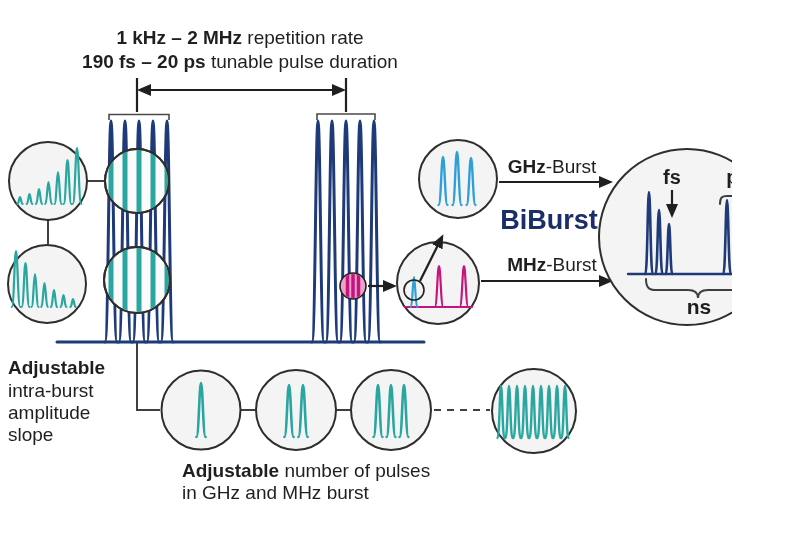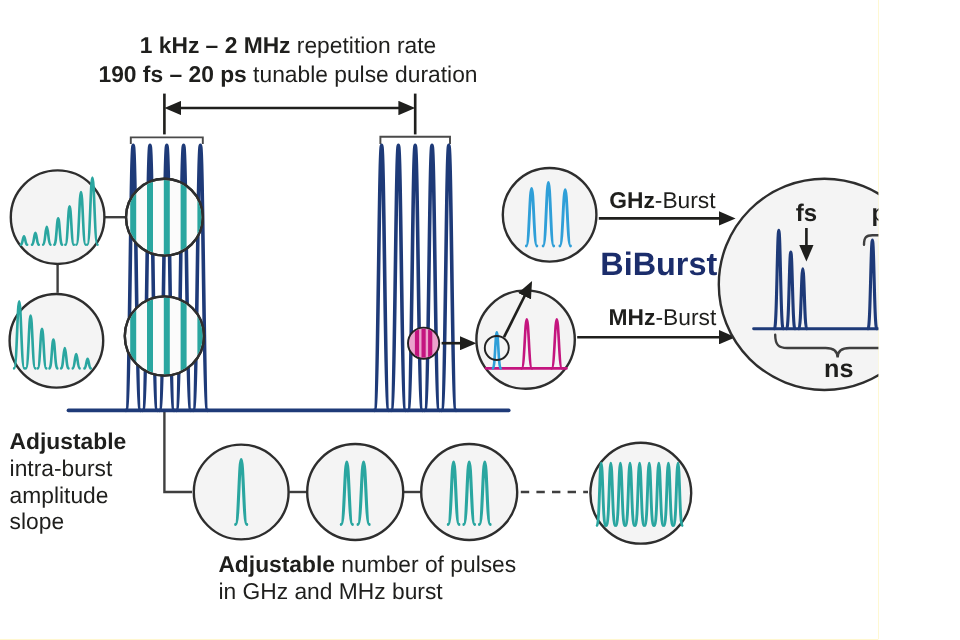--- a/index.html
+++ b/index.html
@@ -1,16 +1,16 @@
 <!DOCTYPE html>
 <html style="--navy: #1e3a78; --teal: #2aa6a0; --cyan: #2f9fd8; --magenta: #c4157f; --pink_fill: #eba3cc; --dark: #1f1f1d; --biburst_navy: #1b2d6b; --circle_fill: #f4f4f4; --circle_stroke: #2e2e2e; --connector: #3f3f3f;"><head>
 <meta charset="utf-8">
 <style>
   html,body{margin:0;padding:0;background:#ffffff;}
-  .stage{position:relative;width:732px;height:533px;background:#fde047;overflow:hidden;
+  .stage{position:relative;width:732px;height:533px;background:#f97316;overflow:hidden;
          font-family:"Liberation Sans",sans-serif;}
   svg text{font-family:"Liberation Sans",sans-serif;fill:var(--dark);}
   .b{font-weight:700;}
   .circ{fill:var(--circle_fill);stroke:var(--circle_stroke);stroke-width:2;}
   .zoomcirc{fill:#fbfbfb;stroke:var(--circle_stroke);stroke-width:2;}
   .navyline{stroke:var(--navy);fill:none;stroke-linecap:round;}
   .tealline{stroke:var(--teal);fill:none;stroke-linecap:round;}
   .cyanline{stroke:var(--cyan);fill:none;stroke-linecap:round;}
   .magline{stroke:var(--magenta);fill:none;stroke-linecap:round;}
   .conn{stroke:var(--connector);stroke-width:2;fill:none;}

